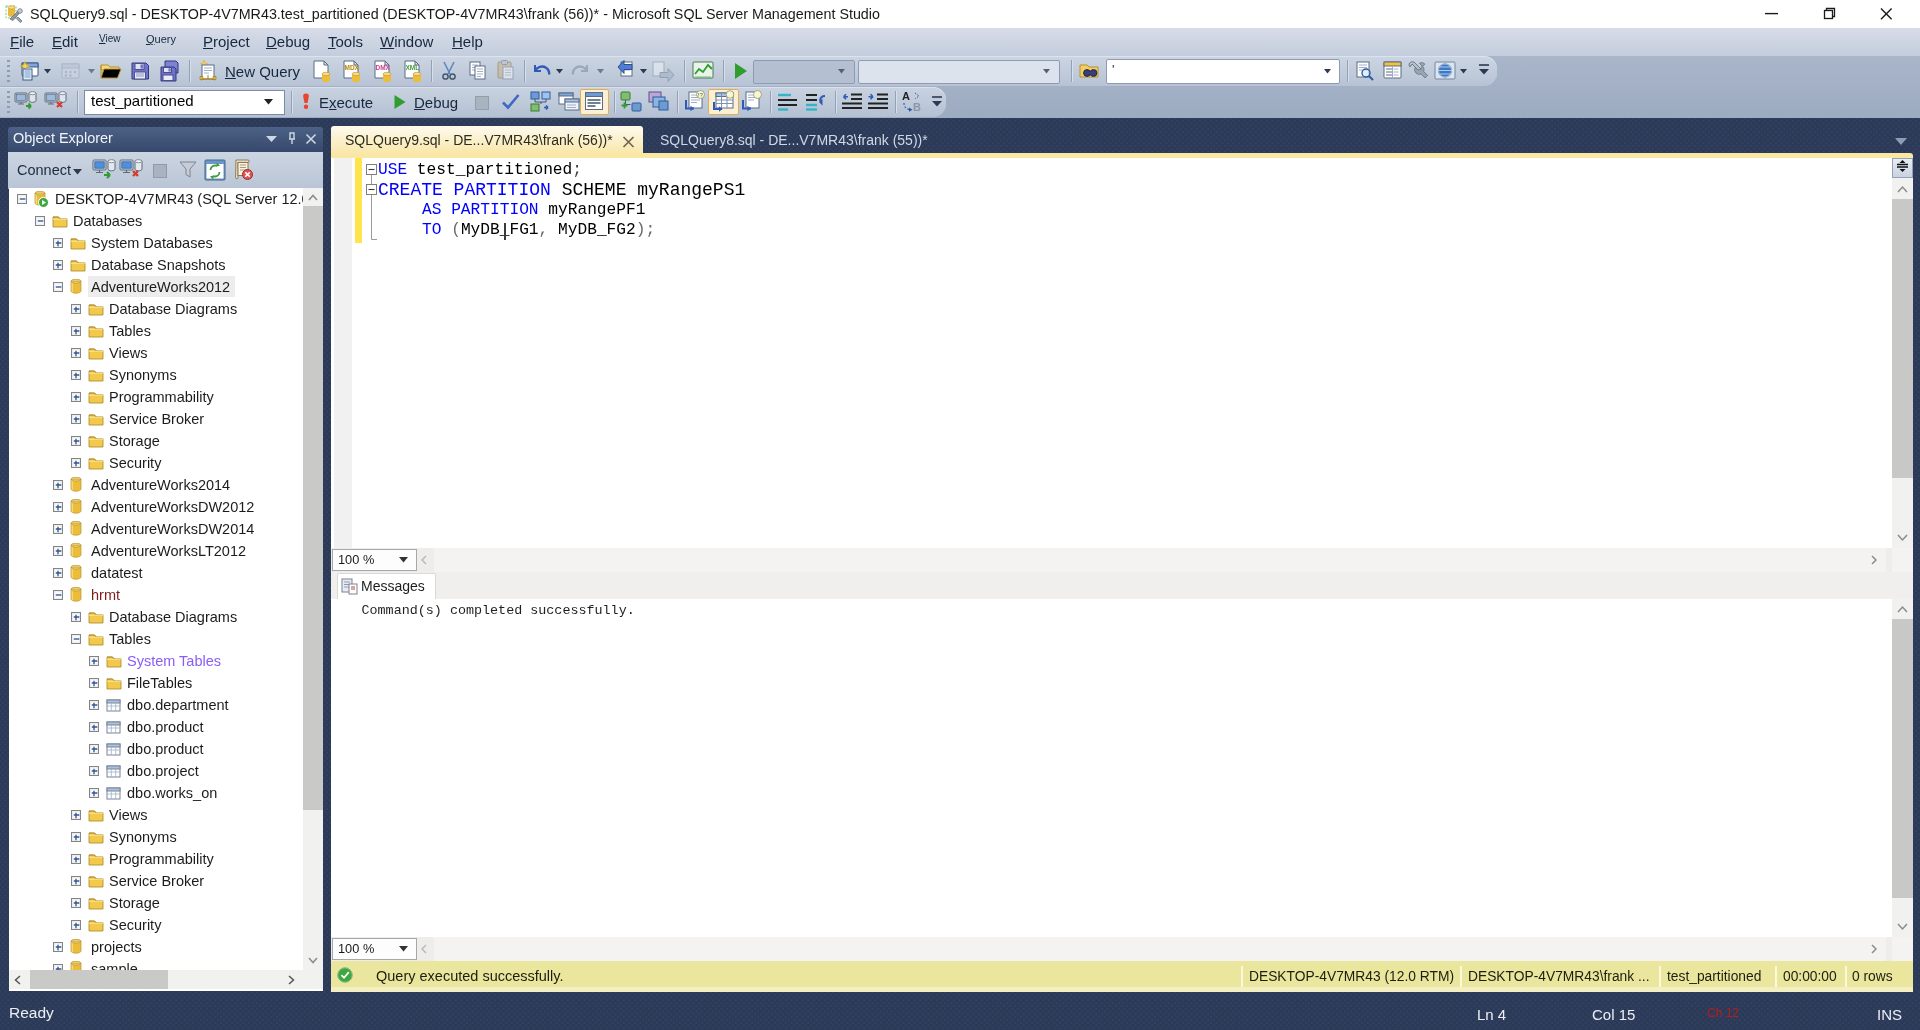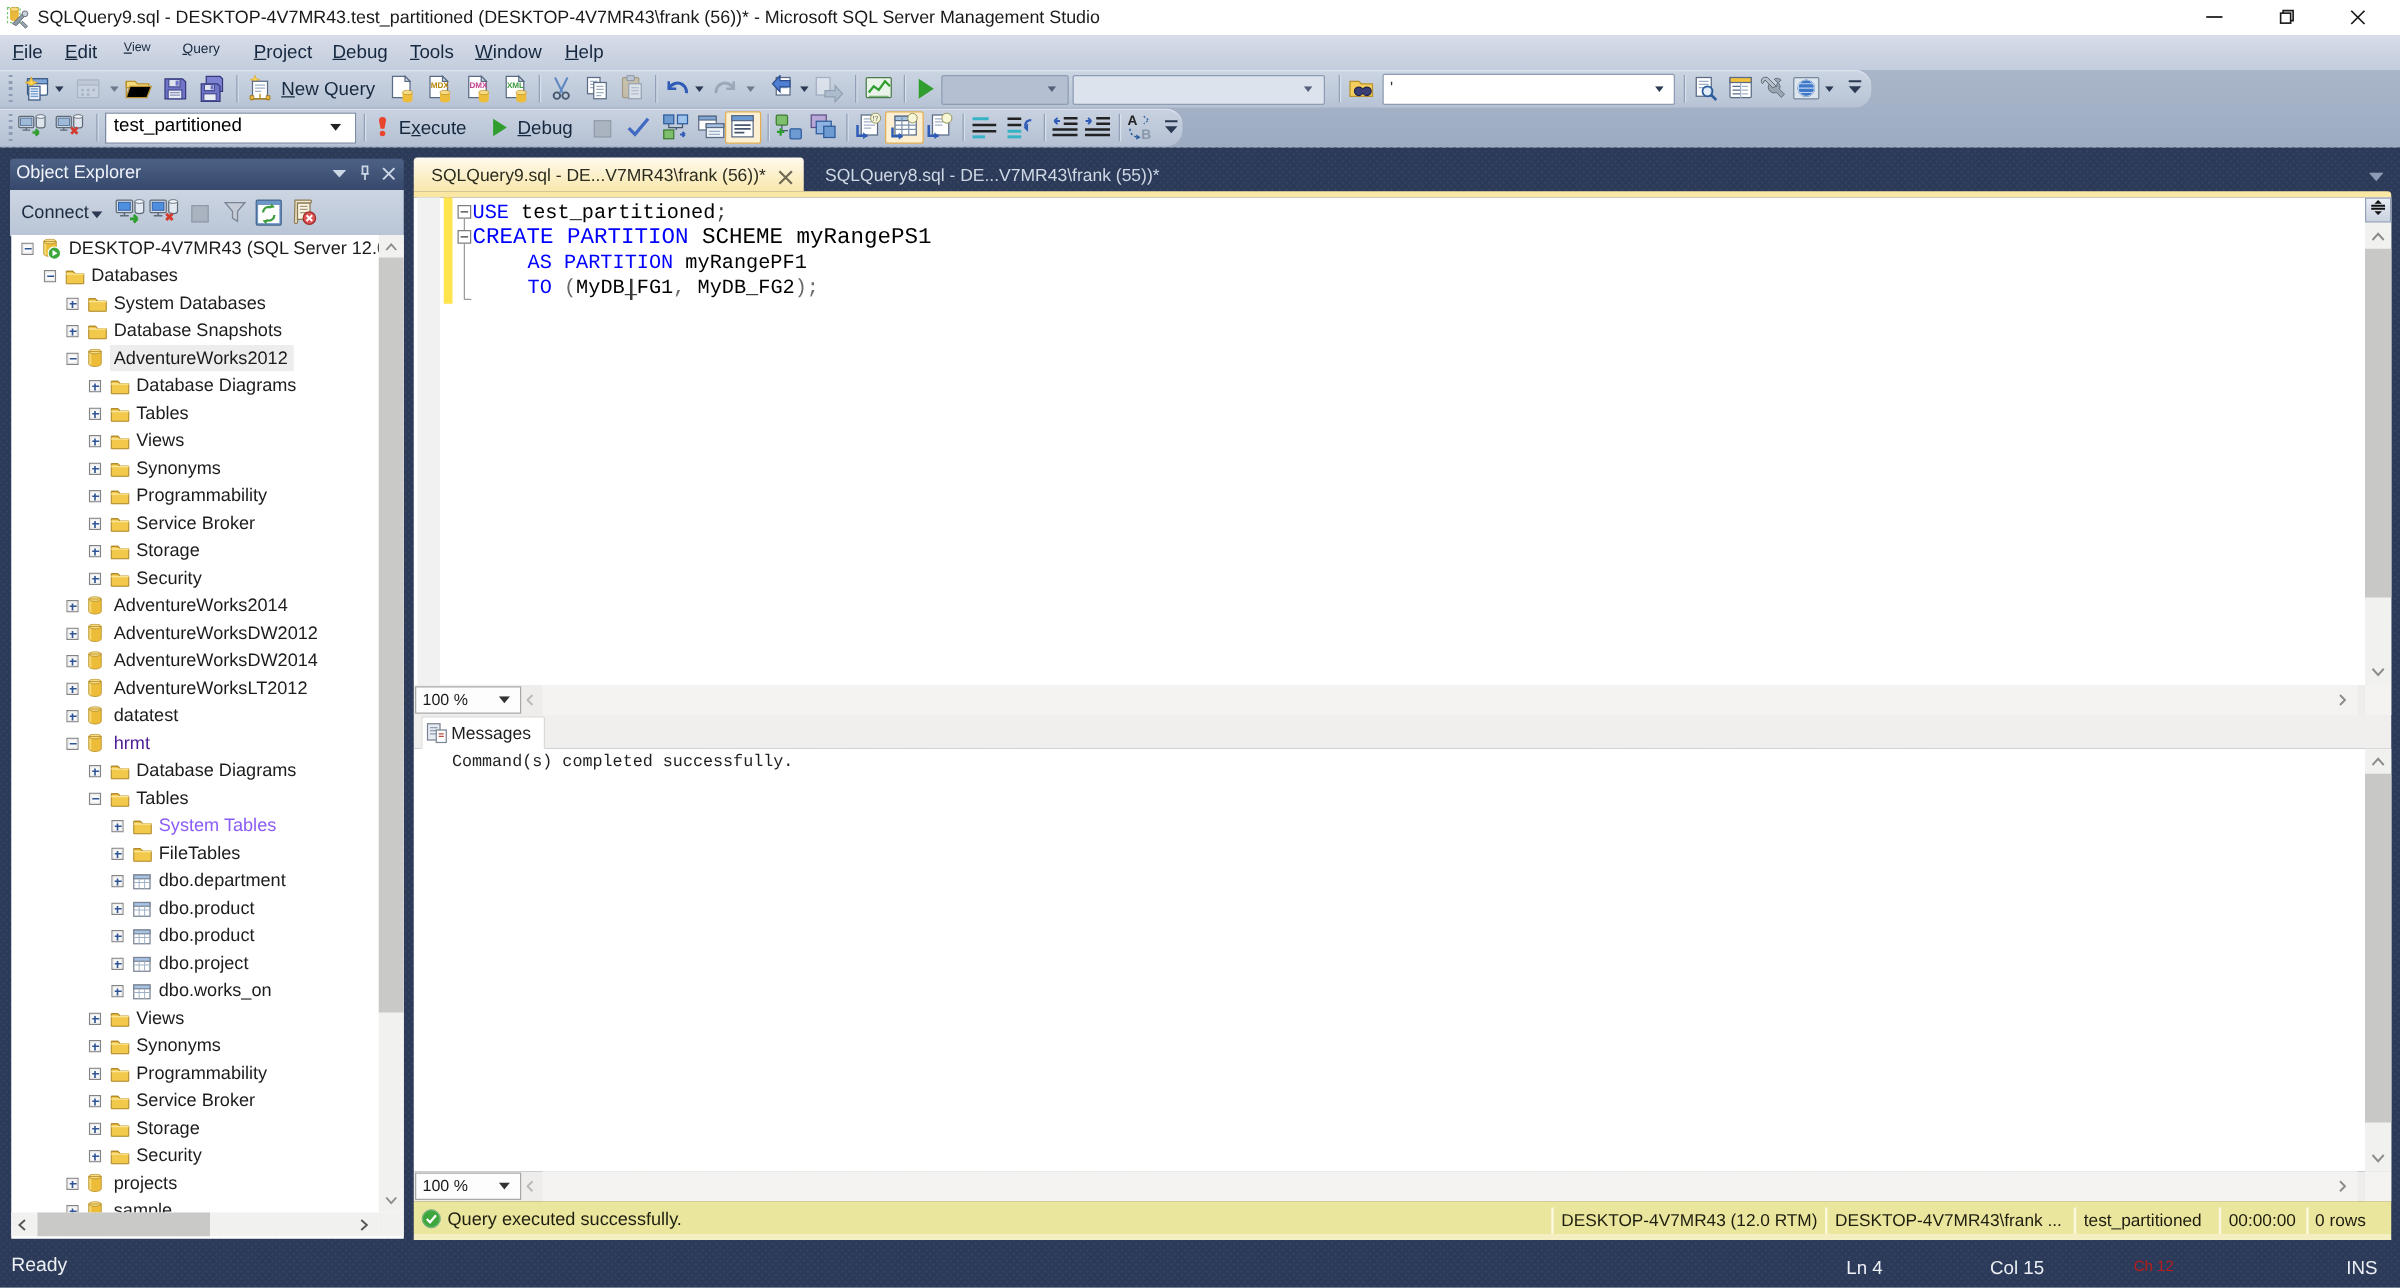--- a/index.html
+++ b/index.html
@@ -618,21 +618,21 @@
     <rect x="0.5" y="0.5" width="8" height="8" fill="#fff" stroke="#848484"></rect>
     <rect x="1.5" y="1.5" width="6" height="6" fill="#fcfcfc" stroke="#ededed" stroke-width="1"></rect>
     <path d="M2.5 4.5h5" stroke="#2f5596" stroke-width="1.2"></path>
   </svg>
 <svg class="a" style="left:70px;top:587px" width="12" height="15" viewBox="0 0 12 15">
 <path d="M1 2.2h10V12c0 1.2-2.2 2.2-5 2.2S1 13.2 1 12z" fill="#edbd3a"></path>
 <path d="M1 2.2h2V13.5c-1.2-.4-2-1-2-1.7z" fill="#f6d977"></path>
 <ellipse cx="6" cy="2.2" rx="5" ry="1.9" fill="#f8dc84" stroke="#b8922e" stroke-width=".7"></ellipse>
 <path d="M1 2.2h10V12c0 1.2-2.2 2.2-5 2.2S1 13.2 1 12z" fill="none" stroke="#b8922e" stroke-width=".7"></path>
 </svg>
-<div class="a" style="left:91px;top:587px;font-size:14.5px;color:#4c1d95;white-space:nowrap">hrmt</div>
+<div class="a" style="left:91px;top:587px;font-size:14.5px;color:#7f1d1d;white-space:nowrap">hrmt</div>
 <svg class="a" style="left:71px;top:612px" width="10" height="10" viewBox="0 0 9 9">
     <rect x="0.5" y="0.5" width="8" height="8" fill="#fff" stroke="#848484"></rect>
     <rect x="1.5" y="1.5" width="6" height="6" fill="#fcfcfc" stroke="#ededed" stroke-width="1"></rect>
     <path d="M2.5 4.5h5M4.5 2.5v5" stroke="#2f5596" stroke-width="1.2"></path>
   </svg>
 <svg class="a" style="left:88px;top:611px" width="16" height="13" viewBox="0 0 16 13">
 <path d="M1 2h5.5l1.5 1.8H15V12H1z" fill="#f2c94a" stroke="#ab8526" stroke-width=".8"></path>
 <path d="M1 4.2h14" stroke="#fae59a" stroke-width="1.1"></path>
 <path d="M1 2h5.5l1.5 1.8" fill="#e6b53a" stroke="#ab8526" stroke-width=".8"></path>
 </svg>
@@ -919,21 +919,21 @@
 <svg class="a" style="left:1871px;top:944px" width="6" height="10" viewBox="0 0 6 10">
     <path d="M1 1l4 4-4 4" fill="none" stroke="#8a8a8a" stroke-width="1.5"></path>
   </svg>
 <div class="a" style="left:1892px;top:937px;width:21px;height:24px;background:#f4f3f1"></div>
 <div class="a" style="left:331px;top:961px;width:1582px;height:31px;background:linear-gradient(#ebe69d 0 26px,#f4efc3 26px)"></div>
 <svg class="a" style="left:337px;top:967px" width="16" height="16" viewBox="0 0 16 16">
 <circle cx="8" cy="8" r="7.3" fill="#3da73d" stroke="#2c7d2c" stroke-width="0.8"></circle>
 <circle cx="8" cy="8" r="7.3" fill="none" stroke="#ffffff" stroke-opacity=".35" stroke-width="1.4"></circle>
 <path d="M4.4 8.2 7 10.8l4.8-5.6" fill="none" stroke="#fff" stroke-width="1.8"></path>
 </svg>
-<div class="a" style="left:358px;top:967.5px;font-size:14.5px;color:#1e1e10">Query executed successfully.</div>
+<div class="a" style="left:376px;top:967.5px;font-size:14.5px;color:#1e1e10">Query executed successfully.</div>
 <div class="a" style="left:1241px;top:966px;width:1.5px;height:21px;background:#fbf8dd"></div>
 <div class="a" style="left:1249px;top:968.5px;font-size:13.8px;color:#1e1e10;white-space:pre">DESKTOP-4V7MR43 (12.0 RTM)</div>
 <div class="a" style="left:1460px;top:966px;width:1.5px;height:21px;background:#fbf8dd"></div>
 <div class="a" style="left:1468px;top:968.5px;font-size:13.8px;color:#1e1e10;white-space:pre">DESKTOP-4V7MR43\frank ...</div>
 <div class="a" style="left:1659px;top:966px;width:1.5px;height:21px;background:#fbf8dd"></div>
 <div class="a" style="left:1667px;top:968.5px;font-size:13.8px;color:#1e1e10;white-space:pre">test_partitioned</div>
 <div class="a" style="left:1775px;top:966px;width:1.5px;height:21px;background:#fbf8dd"></div>
 <div class="a" style="left:1783px;top:968.5px;font-size:13.8px;color:#1e1e10;white-space:pre">00:00:00</div>
 <div class="a" style="left:1845px;top:966px;width:1.5px;height:21px;background:#fbf8dd"></div>
 <div class="a" style="left:1852px;top:968.5px;font-size:13.8px;color:#1e1e10;white-space:pre">0 rows</div>

